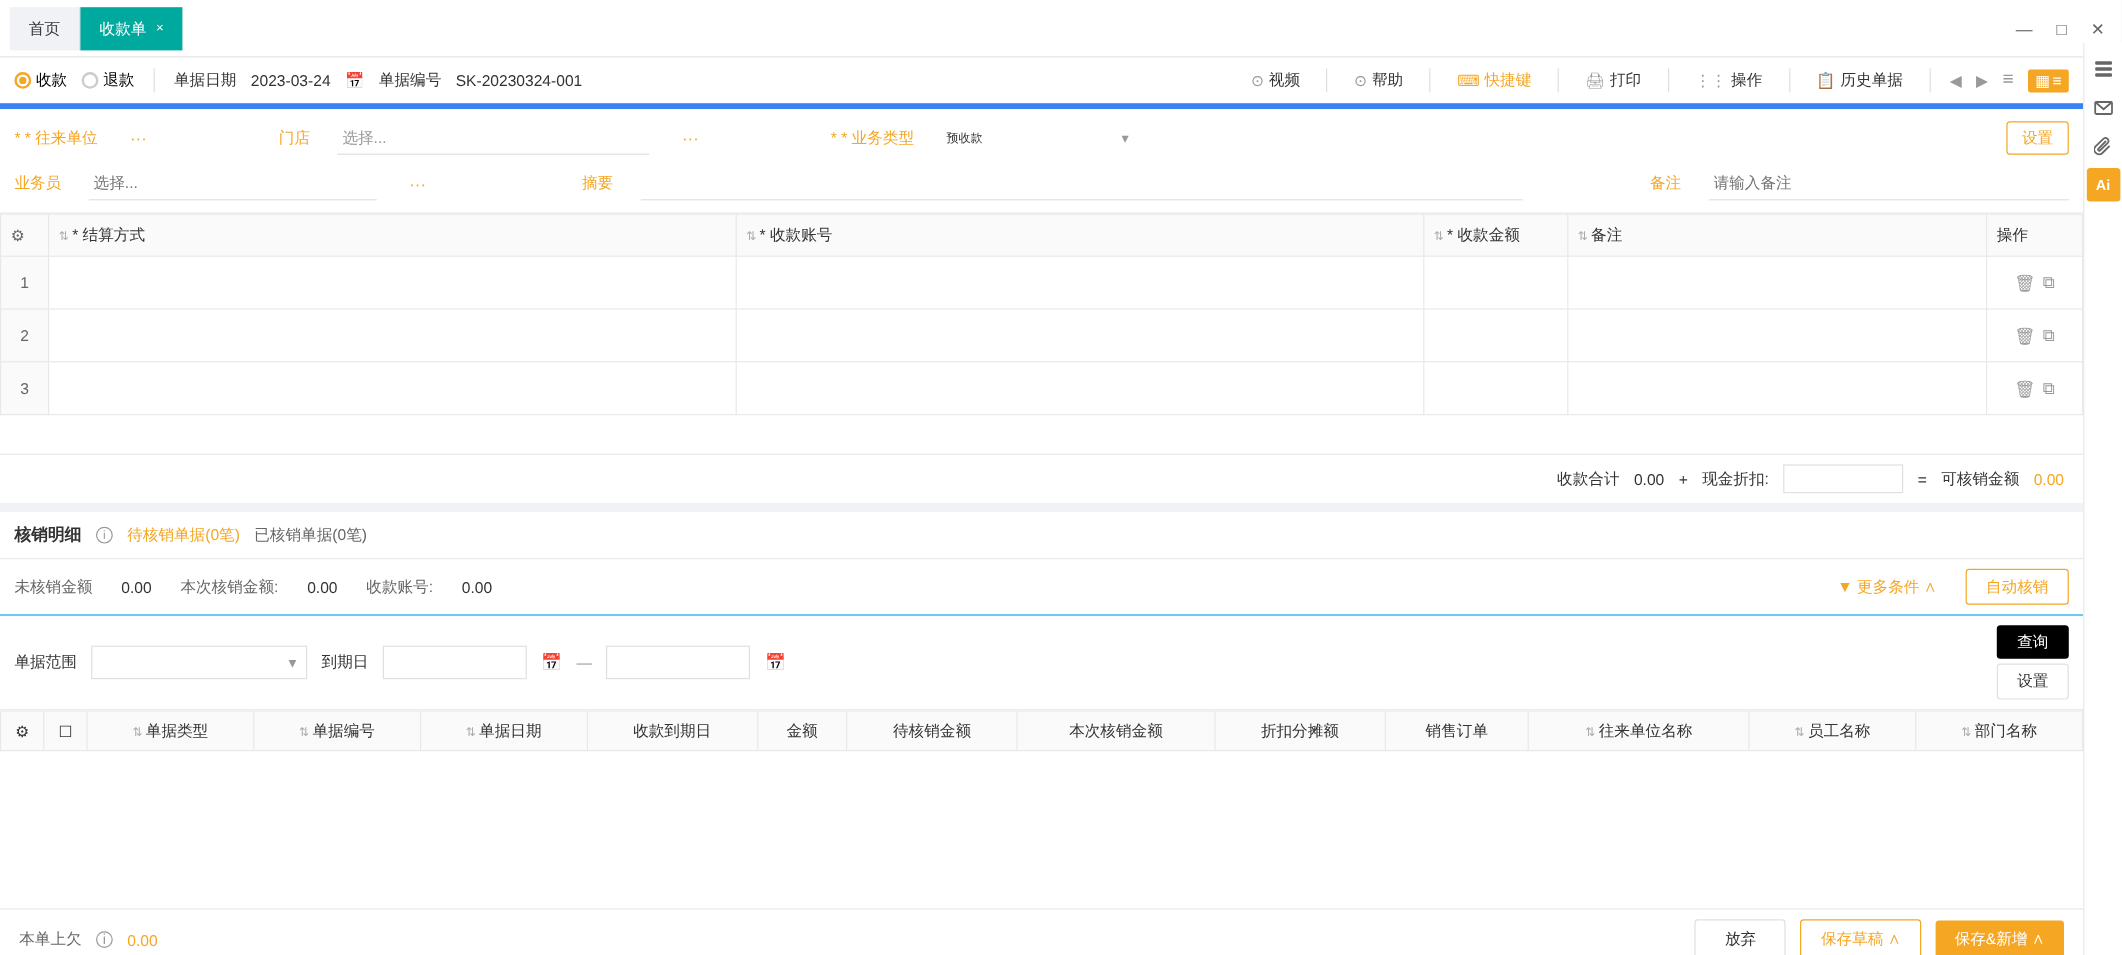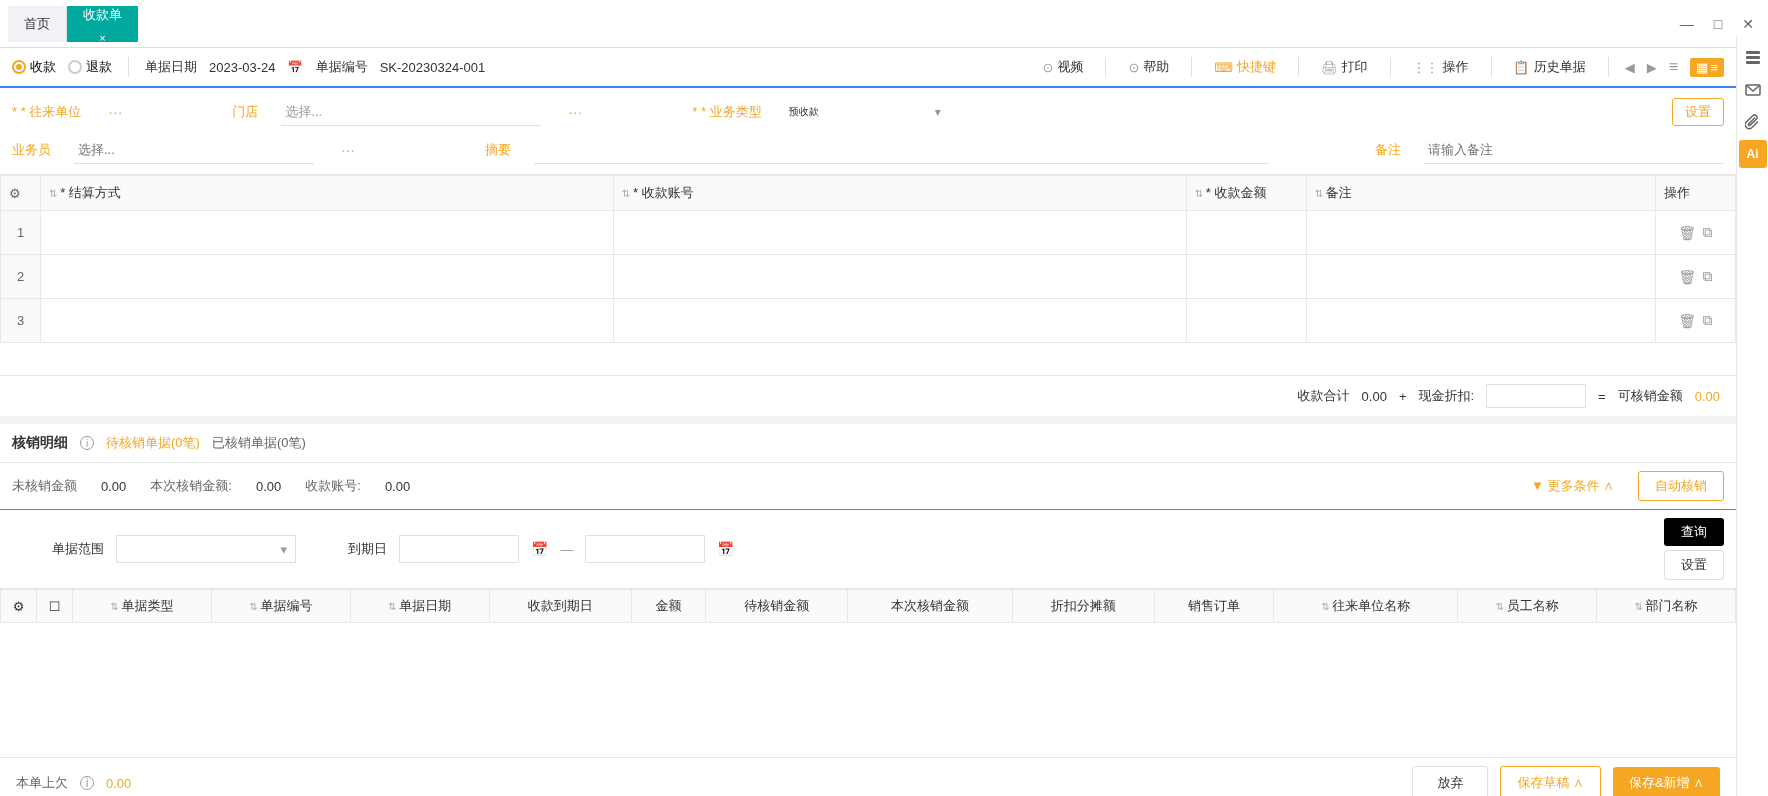--- a/index.html
+++ b/index.html
@@ -10,34 +10,34 @@
       display: flex; align-items: center; background: #fff; height: 48px;
       border-bottom: 1px solid #ddd; padding: 0 8px;
     }
     .tab-home {
       background: #f0f2f5; color: #333; padding: 0 16px; height: 36px;
       display: flex; align-items: center; cursor: pointer; font-size: 13px;
       border-right: 1px solid #ddd;
     }
     .tab-active {
       background: #00a99d; color: #fff; padding: 0 16px; height: 36px;
-      display: flex; align-items: center; cursor: pointer; font-size: 13px; gap: 8px; flex-direction: column;
+      display: flex; align-items: center; cursor: pointer; font-size: 13px; gap: 8px;
     }
     .tab-close { cursor: pointer; font-size: 11px; color: #fff; }
     .tab-bar-spacer { flex: 1; }
     .tab-bar-actions { display: flex; gap: 8px; align-items: center; }
     .win-btn { cursor: pointer; font-size: 14px; color: #666; padding: 2px 6px; }
 
     
     .main-content { background: #fff; height: calc(796px - 36px); display: flex; flex-direction: column; overflow: hidden; }
 
     
     .toolbar {
       display: flex; align-items: center; padding: 8px 12px; background: #fff;
-      border-bottom: 2px solid #3b82f6; gap: 12px; flex-wrap: wrap;
+      border-bottom: 5px solid #3b82f6; gap: 12px; flex-wrap: wrap;
     }
     .radio-group { display: flex; gap: 12px; align-items: center; }
     .radio-item { display: flex; align-items: center; gap: 4px; cursor: pointer; }
     .radio-dot { width: 14px; height: 14px; border-radius: 50%; border: 2px solid #f5a623; display: flex; align-items: center; justify-content: center; }
     .radio-dot.checked::after { content: ''; width: 6px; height: 6px; border-radius: 50%; background: #f5a623; }
     .radio-dot.unchecked { border-color: #ccc; }
     .separator-v { width: 1px; height: 20px; background: #e0e0e0; margin: 0 4px; }
     .toolbar-label { color: #333; font-size: 13px; }
     .toolbar-value { color: #333; font-size: 13px; font-weight: 500; }
     .toolbar-spacer { flex: 1; }
@@ -99,21 +99,21 @@
     .verify-title { font-size: 14px; font-weight: 600; color: #333; }
     .info-icon { width: 14px; height: 14px; border-radius: 50%; border: 1px solid #999; display: flex; align-items: center; justify-content: center; font-size: 10px; color: #999; cursor: pointer; }
     .tab-link { color: #f5a623; cursor: pointer; font-size: 13px; }
     .tab-link-gray { color: #666; cursor: pointer; font-size: 13px; }
 
     .verify-stats { display: flex; align-items: center; gap: 24px; padding: 8px 12px; border-bottom: 1px solid #0ea5e9; }
     .stat-label { color: #666; font-size: 13px; }
     .stat-value { color: #333; font-size: 13px; }
 
     .verify-filters { display: flex; align-items: center; gap: 12px; padding: 8px 12px; border-bottom: 1px solid #e8e8e8; }
-    .filter-label { color: #333; font-size: 13px; white-space: nowrap; margin-left: 40px; }
+    .filter-label { color: #333; font-size: 13px; white-space: nowrap; }
     .date-input {
       height: 28px; border: 1px solid #e0e0e0; padding: 0 8px; font-size: 13px;
       color: #333; outline: none; width: 120px;
     }
     .calendar-icon { cursor: pointer; color: #f5a623; font-size: 14px; }
     .filter-spacer { flex: 1; }
     .more-conditions { color: #f5a623; cursor: pointer; font-size: 13px; display: flex; align-items: center; gap: 4px; }
     .btn-query {
       background: #000000; color: #fff; border: none; padding: 5px 16px;
       border-radius: 3px; cursor: pointer; font-size: 13px;

